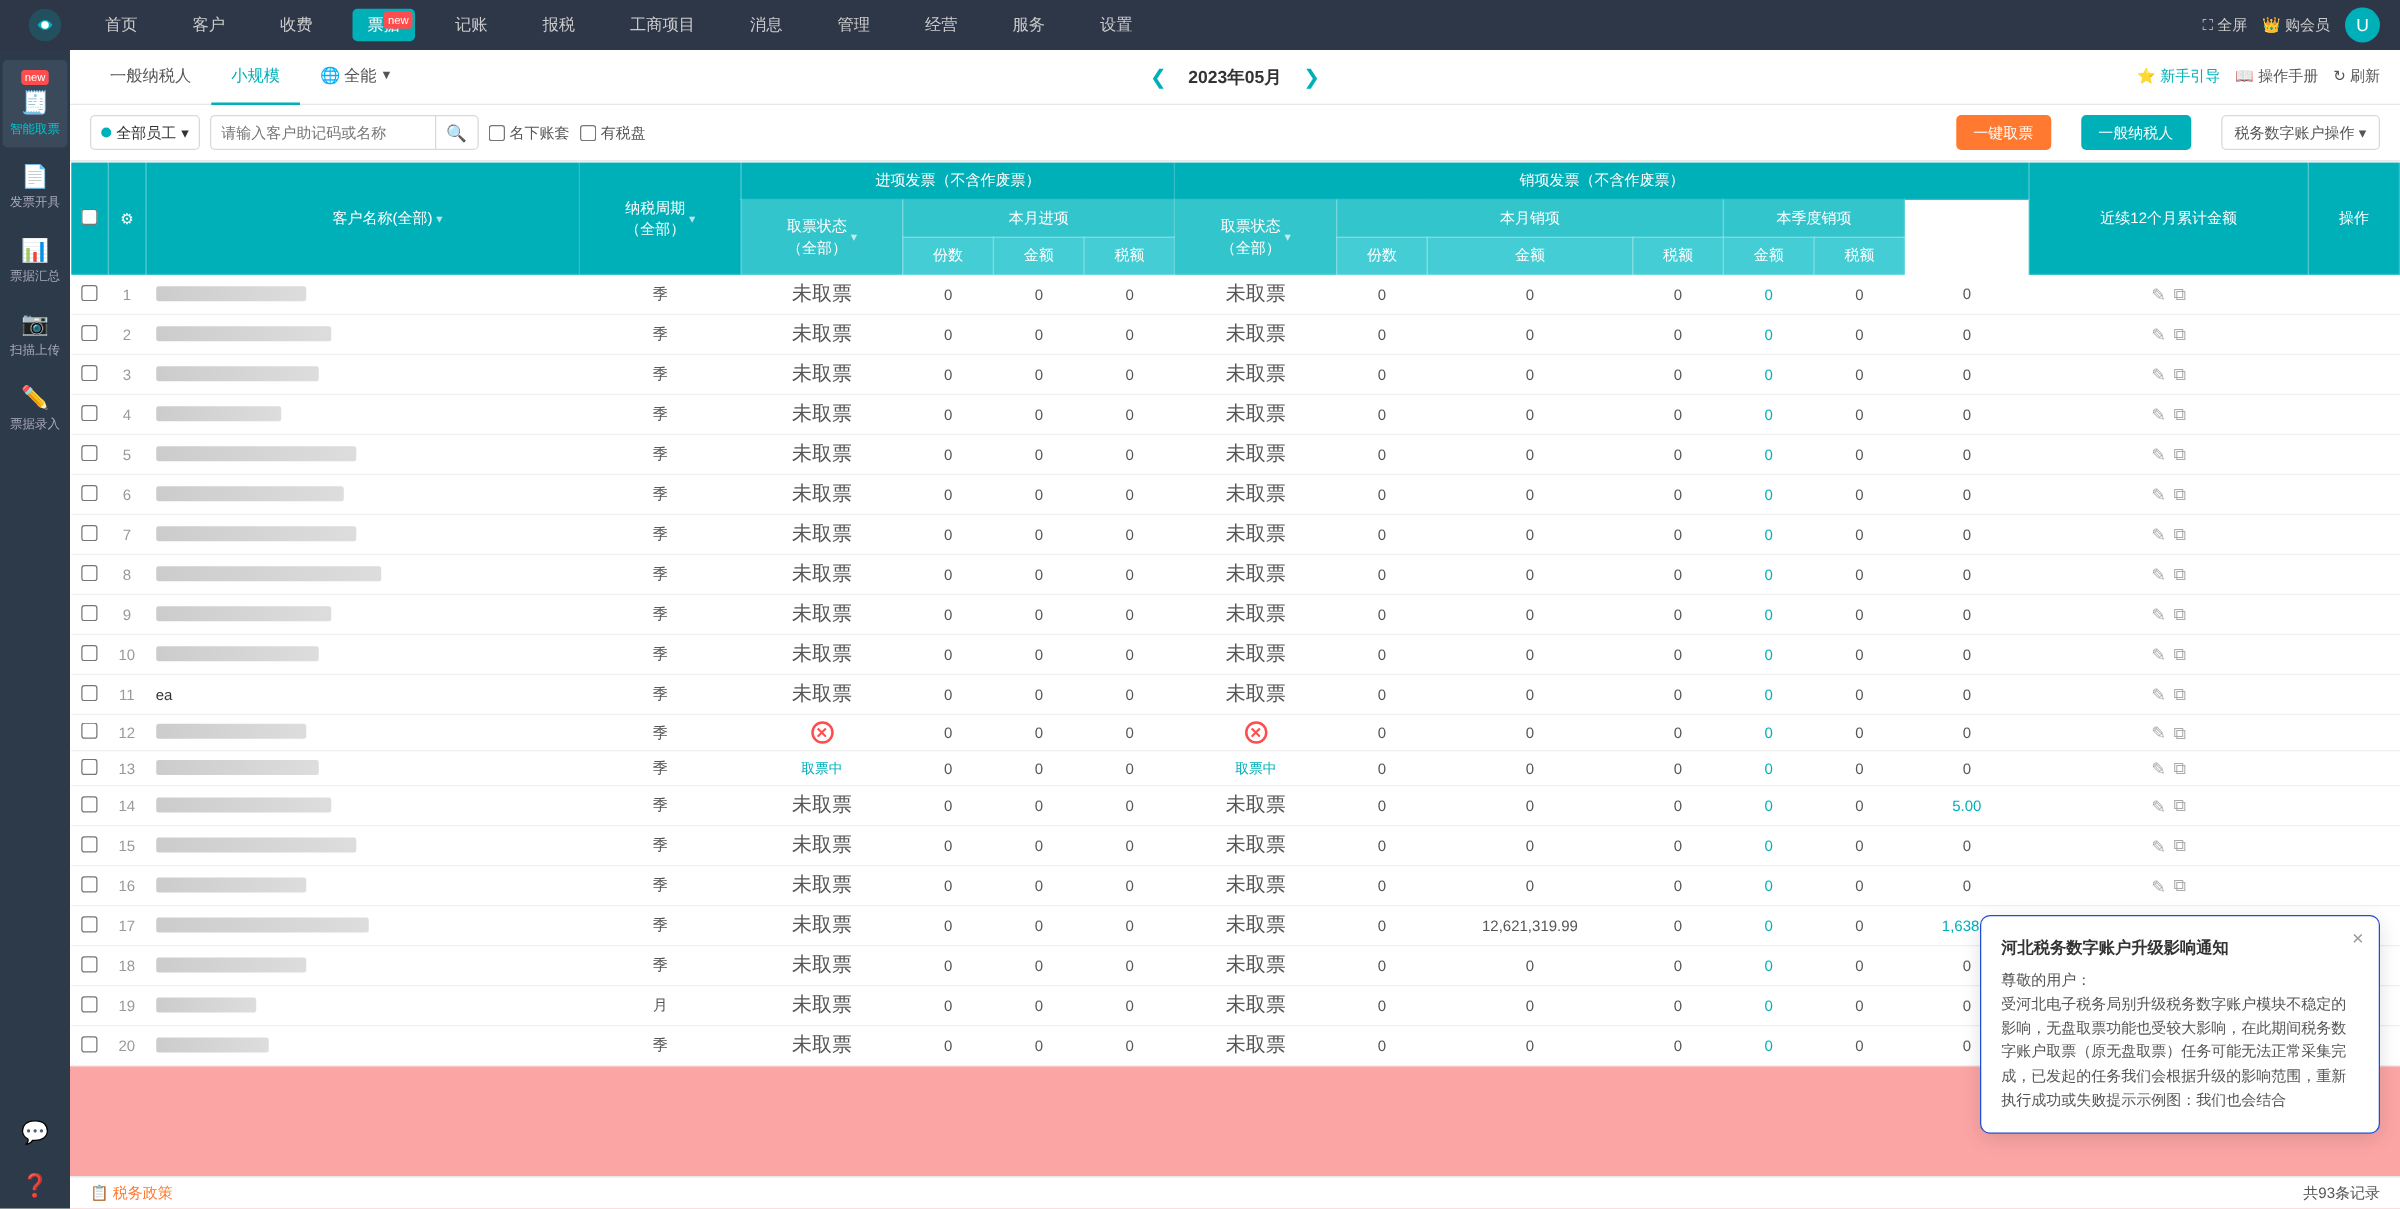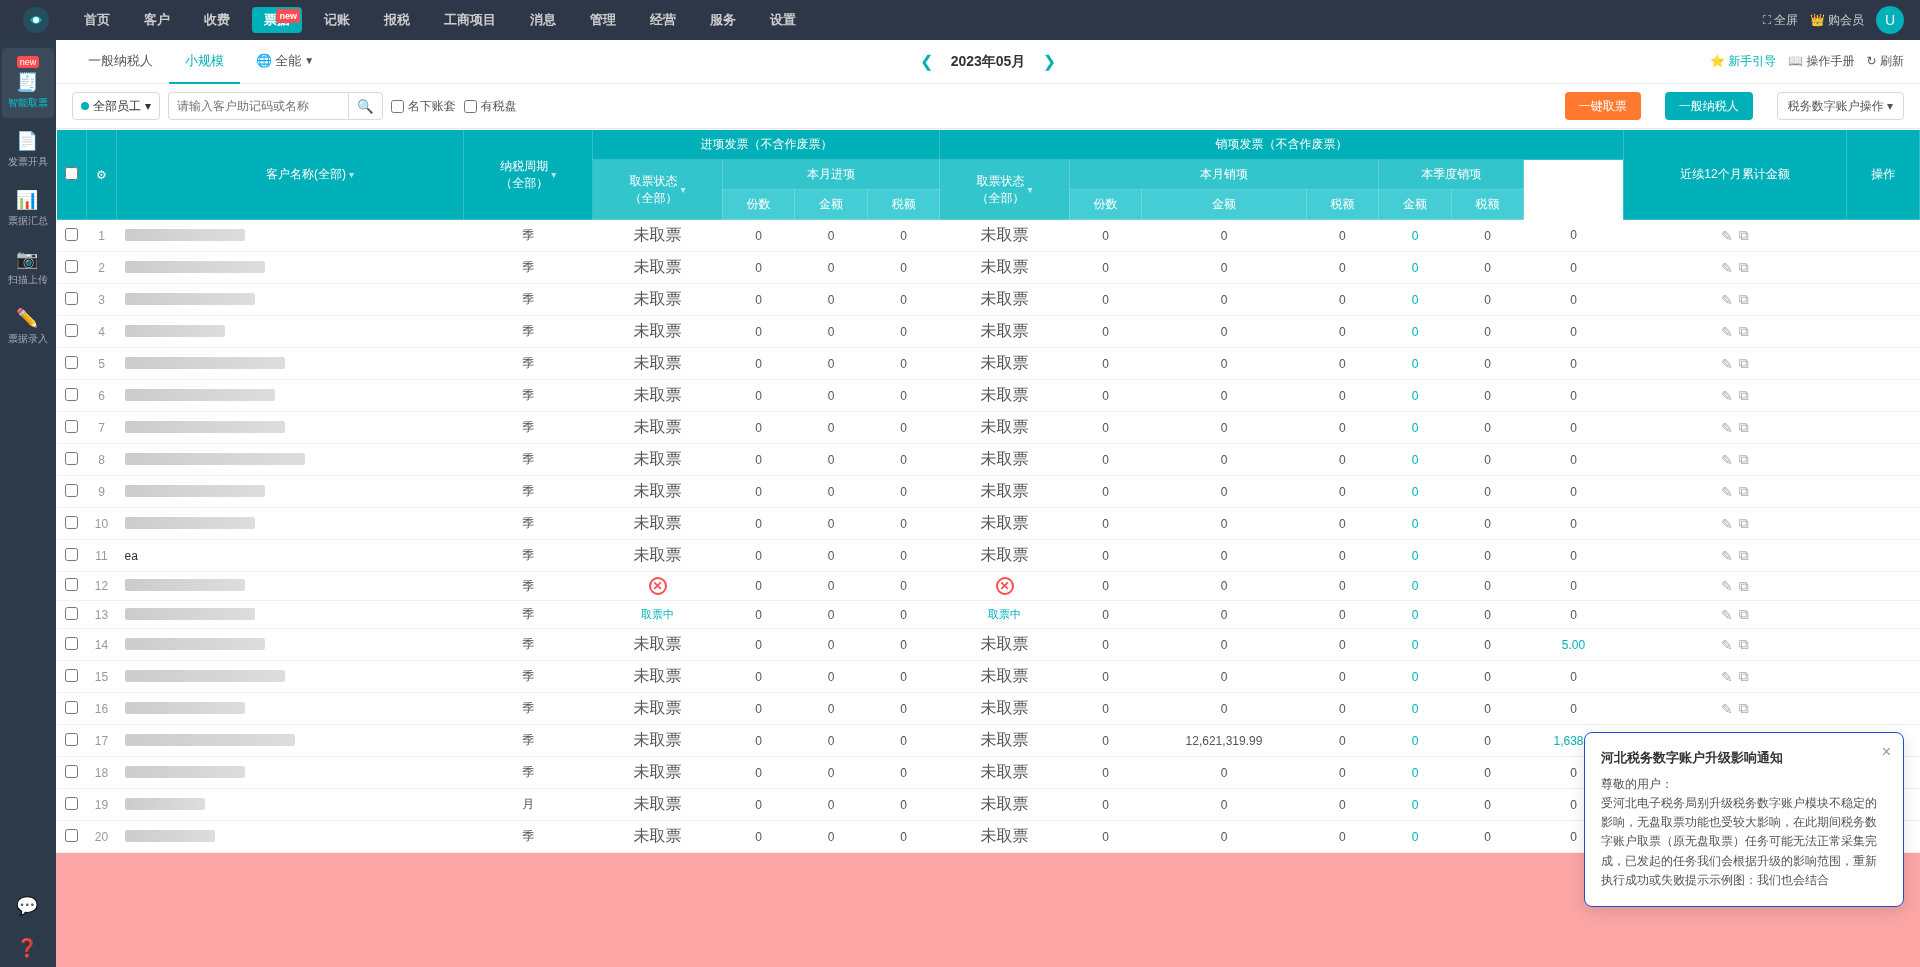--- a/index.html
+++ b/index.html
@@ -2,26 +2,26 @@
 <html><head>
   <meta charset="utf-8">
   <style>
     * { margin: 0; padding: 0; box-sizing: border-box; }
     body { font-family: 'Microsoft YaHei', Arial, sans-serif; font-size: 12px; background: #f0f2f5; color: #333; width: 1920px; min-height: 967px; overflow-x: hidden; }
 
     
     .top-nav { background: #2d3748; height: 40px; display: flex; align-items: center; padding: 0 16px; color: #fff; }
     .top-nav .logo { width: 40px; height: 40px; display: flex; align-items: center; justify-content: center; margin-right: 16px; }
     .top-nav .logo svg { width: 28px; height: 28px; }
-    .nav-items { display: flex; gap: 10px; flex: 1; font-weight: bold; }
+    .nav-items { display: flex; gap: 20px; flex: 1; }
     .nav-item { padding: 4px 12px; color: #ccc; cursor: pointer; font-size: 13px; border-radius: 4px; position: relative; }
     .nav-item.active { background: #00b0b9; color: #fff; border-radius: 4px; }
     .nav-item .new-badge { position: absolute; top: 2px; right: 2px; background: #ff4d4f; color: #fff; font-size: 9px; padding: 0 3px; border-radius: 3px; line-height: 14px; }
     .top-nav-right { display: flex; align-items: center; gap: 12px; color: #ccc; font-size: 12px; }
-    .top-nav-right span { cursor: pointer; font-family: Liberation Serif, serif; }
+    .top-nav-right span { cursor: pointer; }
     .avatar { width: 28px; height: 28px; background: #00b0b9; border-radius: 50%; display: flex; align-items: center; justify-content: center; color: #fff; font-size: 14px; cursor: pointer; }
 
     
     .layout { display: flex; height: calc(967px - 40px); }
     .sidebar { width: 56px; background: #2d3a4a; display: flex; flex-direction: column; align-items: center; padding-top: 8px; gap: 4px; }
     .sidebar-item { display: flex; flex-direction: column; align-items: center; padding: 8px 4px; cursor: pointer; border-radius: 4px; width: 52px; color: #aab; font-size: 10px; gap: 3px; }
     .sidebar-item.active { background: #3a4a5a; color: #00c8d4; }
     .sidebar-item .icon { font-size: 18px; }
     .sidebar-item .new-badge { background: #ff4d4f; color: #fff; font-size: 9px; padding: 0 3px; border-radius: 3px; line-height: 12px; }
 
@@ -712,20 +712,27 @@
       <div class="action-icons">
         <span class="action-icon">✎</span>
         <span class="action-icon">⧉</span>
       </div>
     </td>
   </tr>
           </tbody>
       </table>
     </div>
 
+    <div class="status-bar">
+      <span class="status-link">
+        <span>📋</span>
+        <span>税务政策</span>
+      </span>
+      <span class="status-count">共93条记录</span>
+    </div>
   </div>
 </div>
 
 <div class="notification-popup">
   <div class="notif-title">河北税务数字账户升级影响通知</div>
   <div class="notif-close">×</div>
   <div class="notif-body" style="white-space:pre-line;">尊敬的用户：
 受河北电子税务局别升级税务数字账户模块不稳定的影响，无盘取票功能也受较大影响，在此期间税务数字账户取票（原无盘取票）任务可能无法正常采集完成，已发起的任务我们会根据升级的影响范围，重新执行成功或失败提示示例图：我们也会结合</div>
 </div>
 

